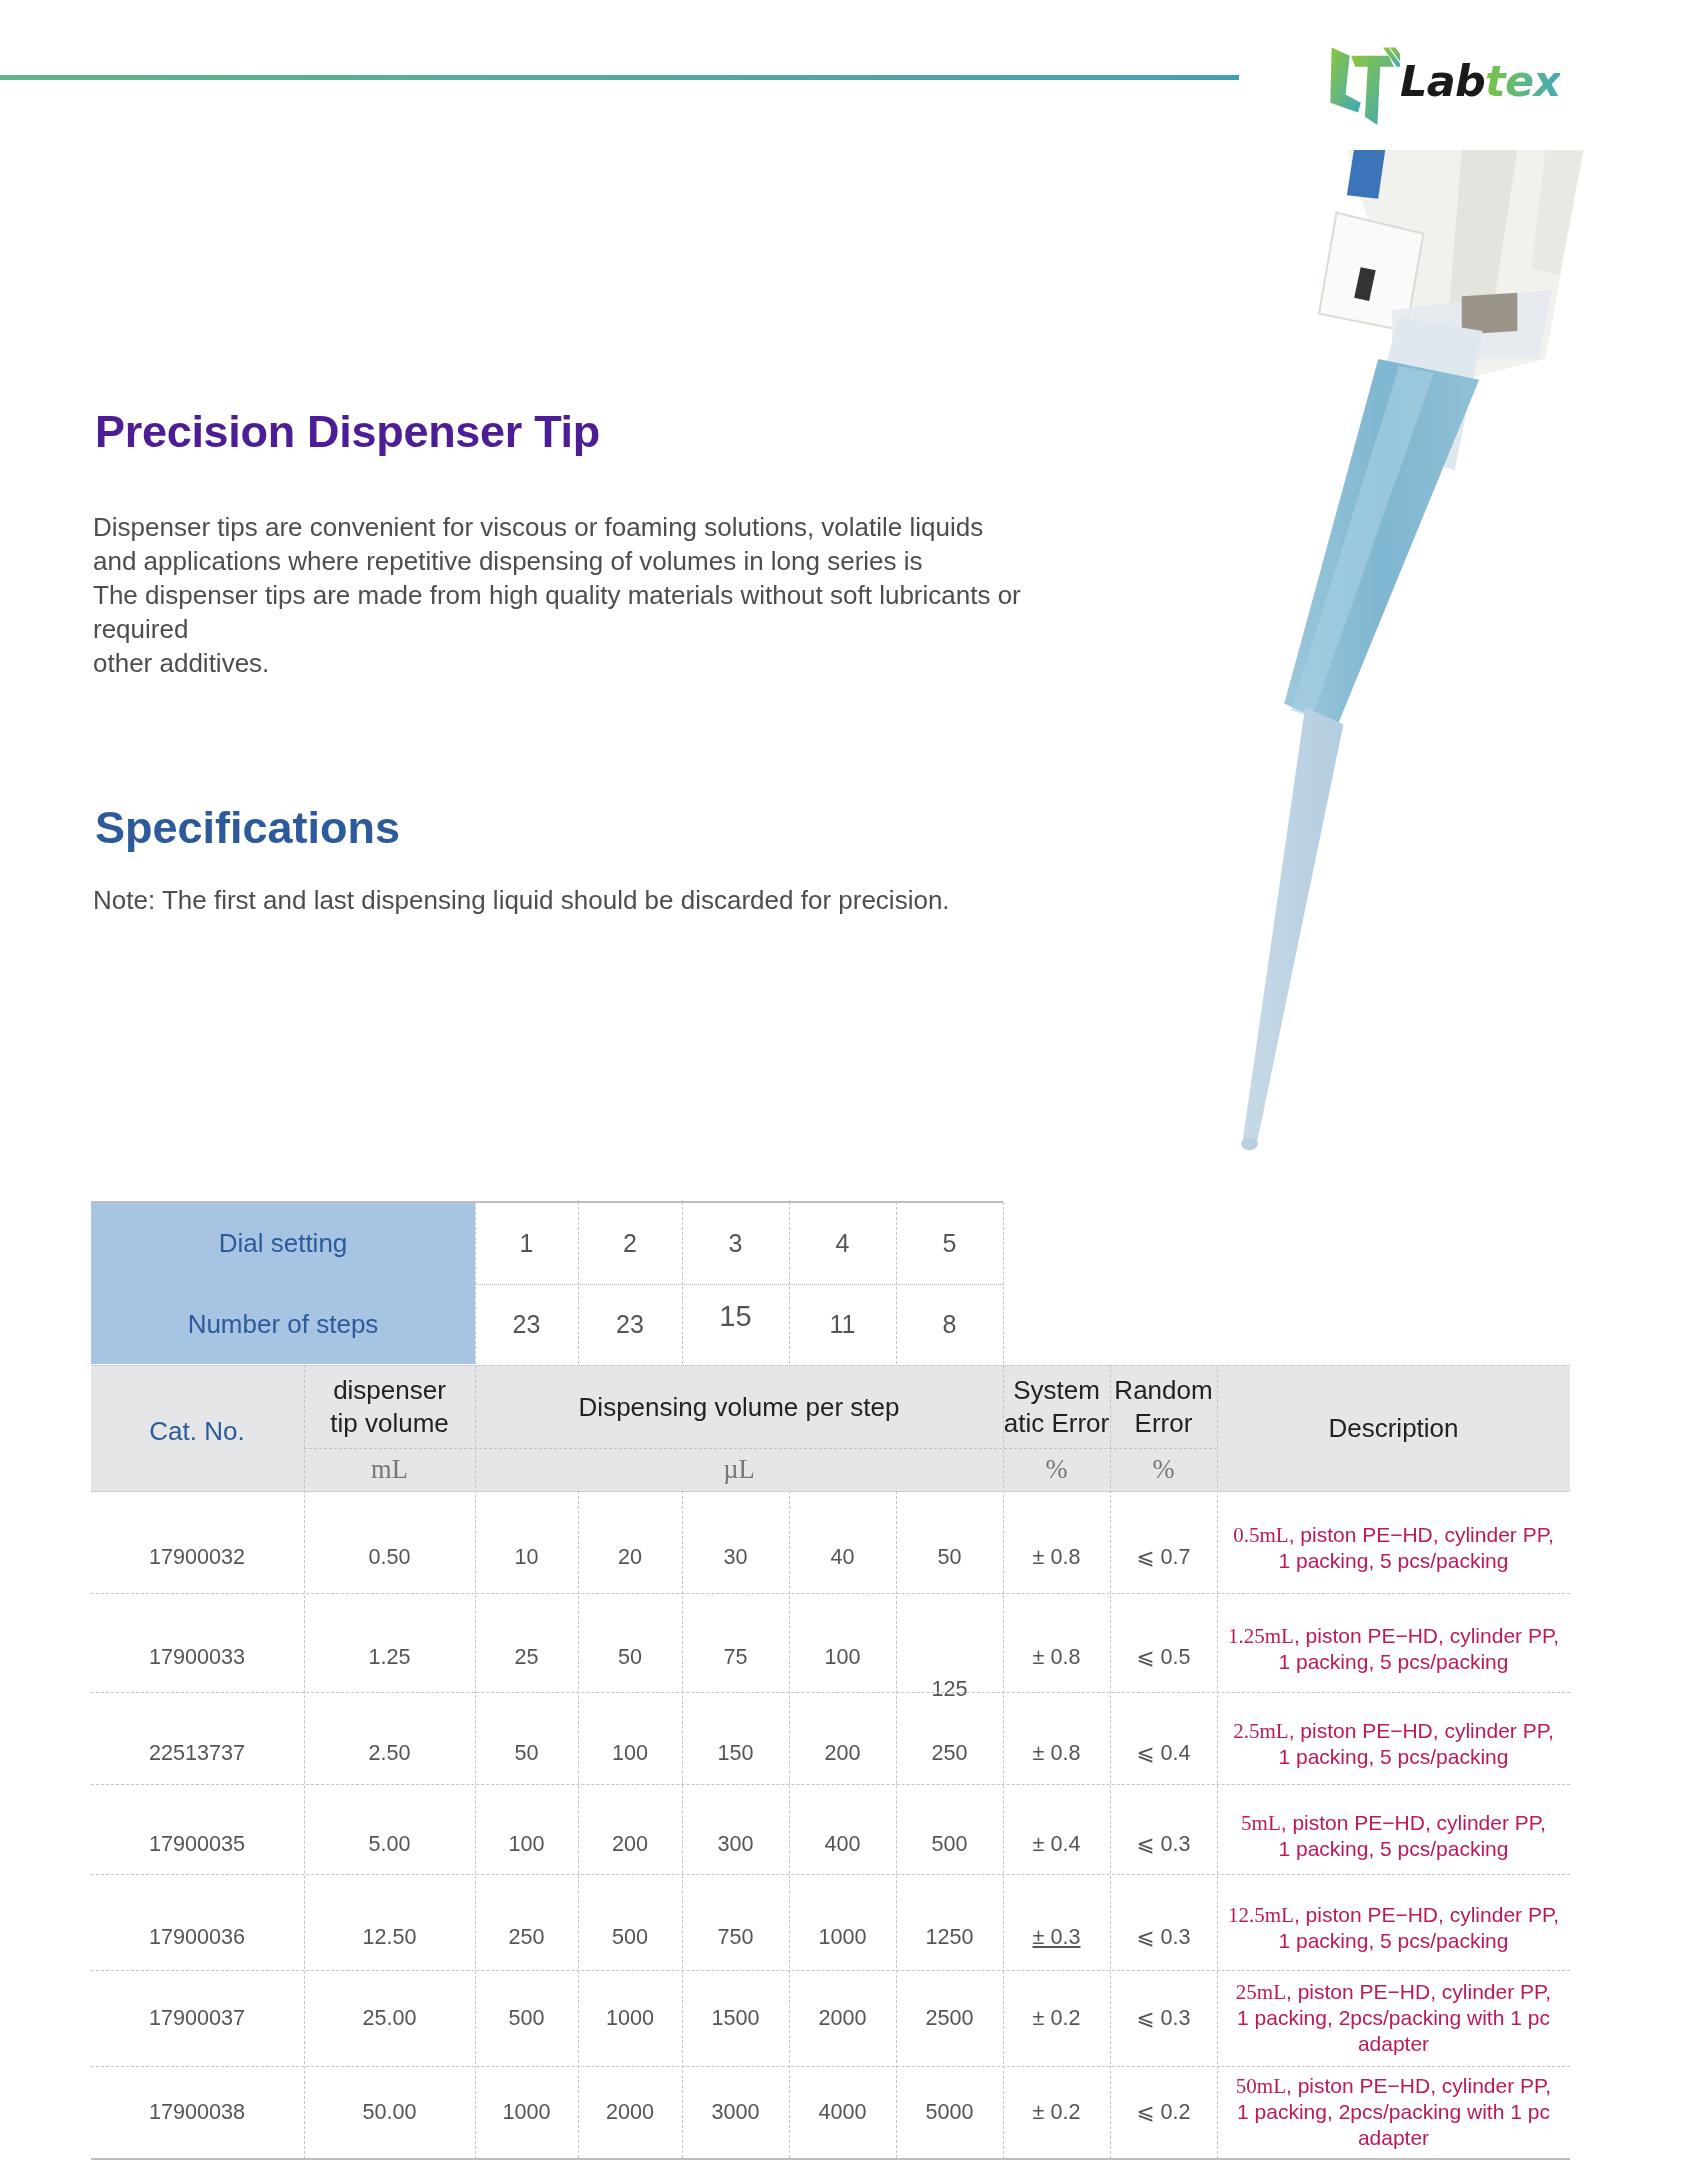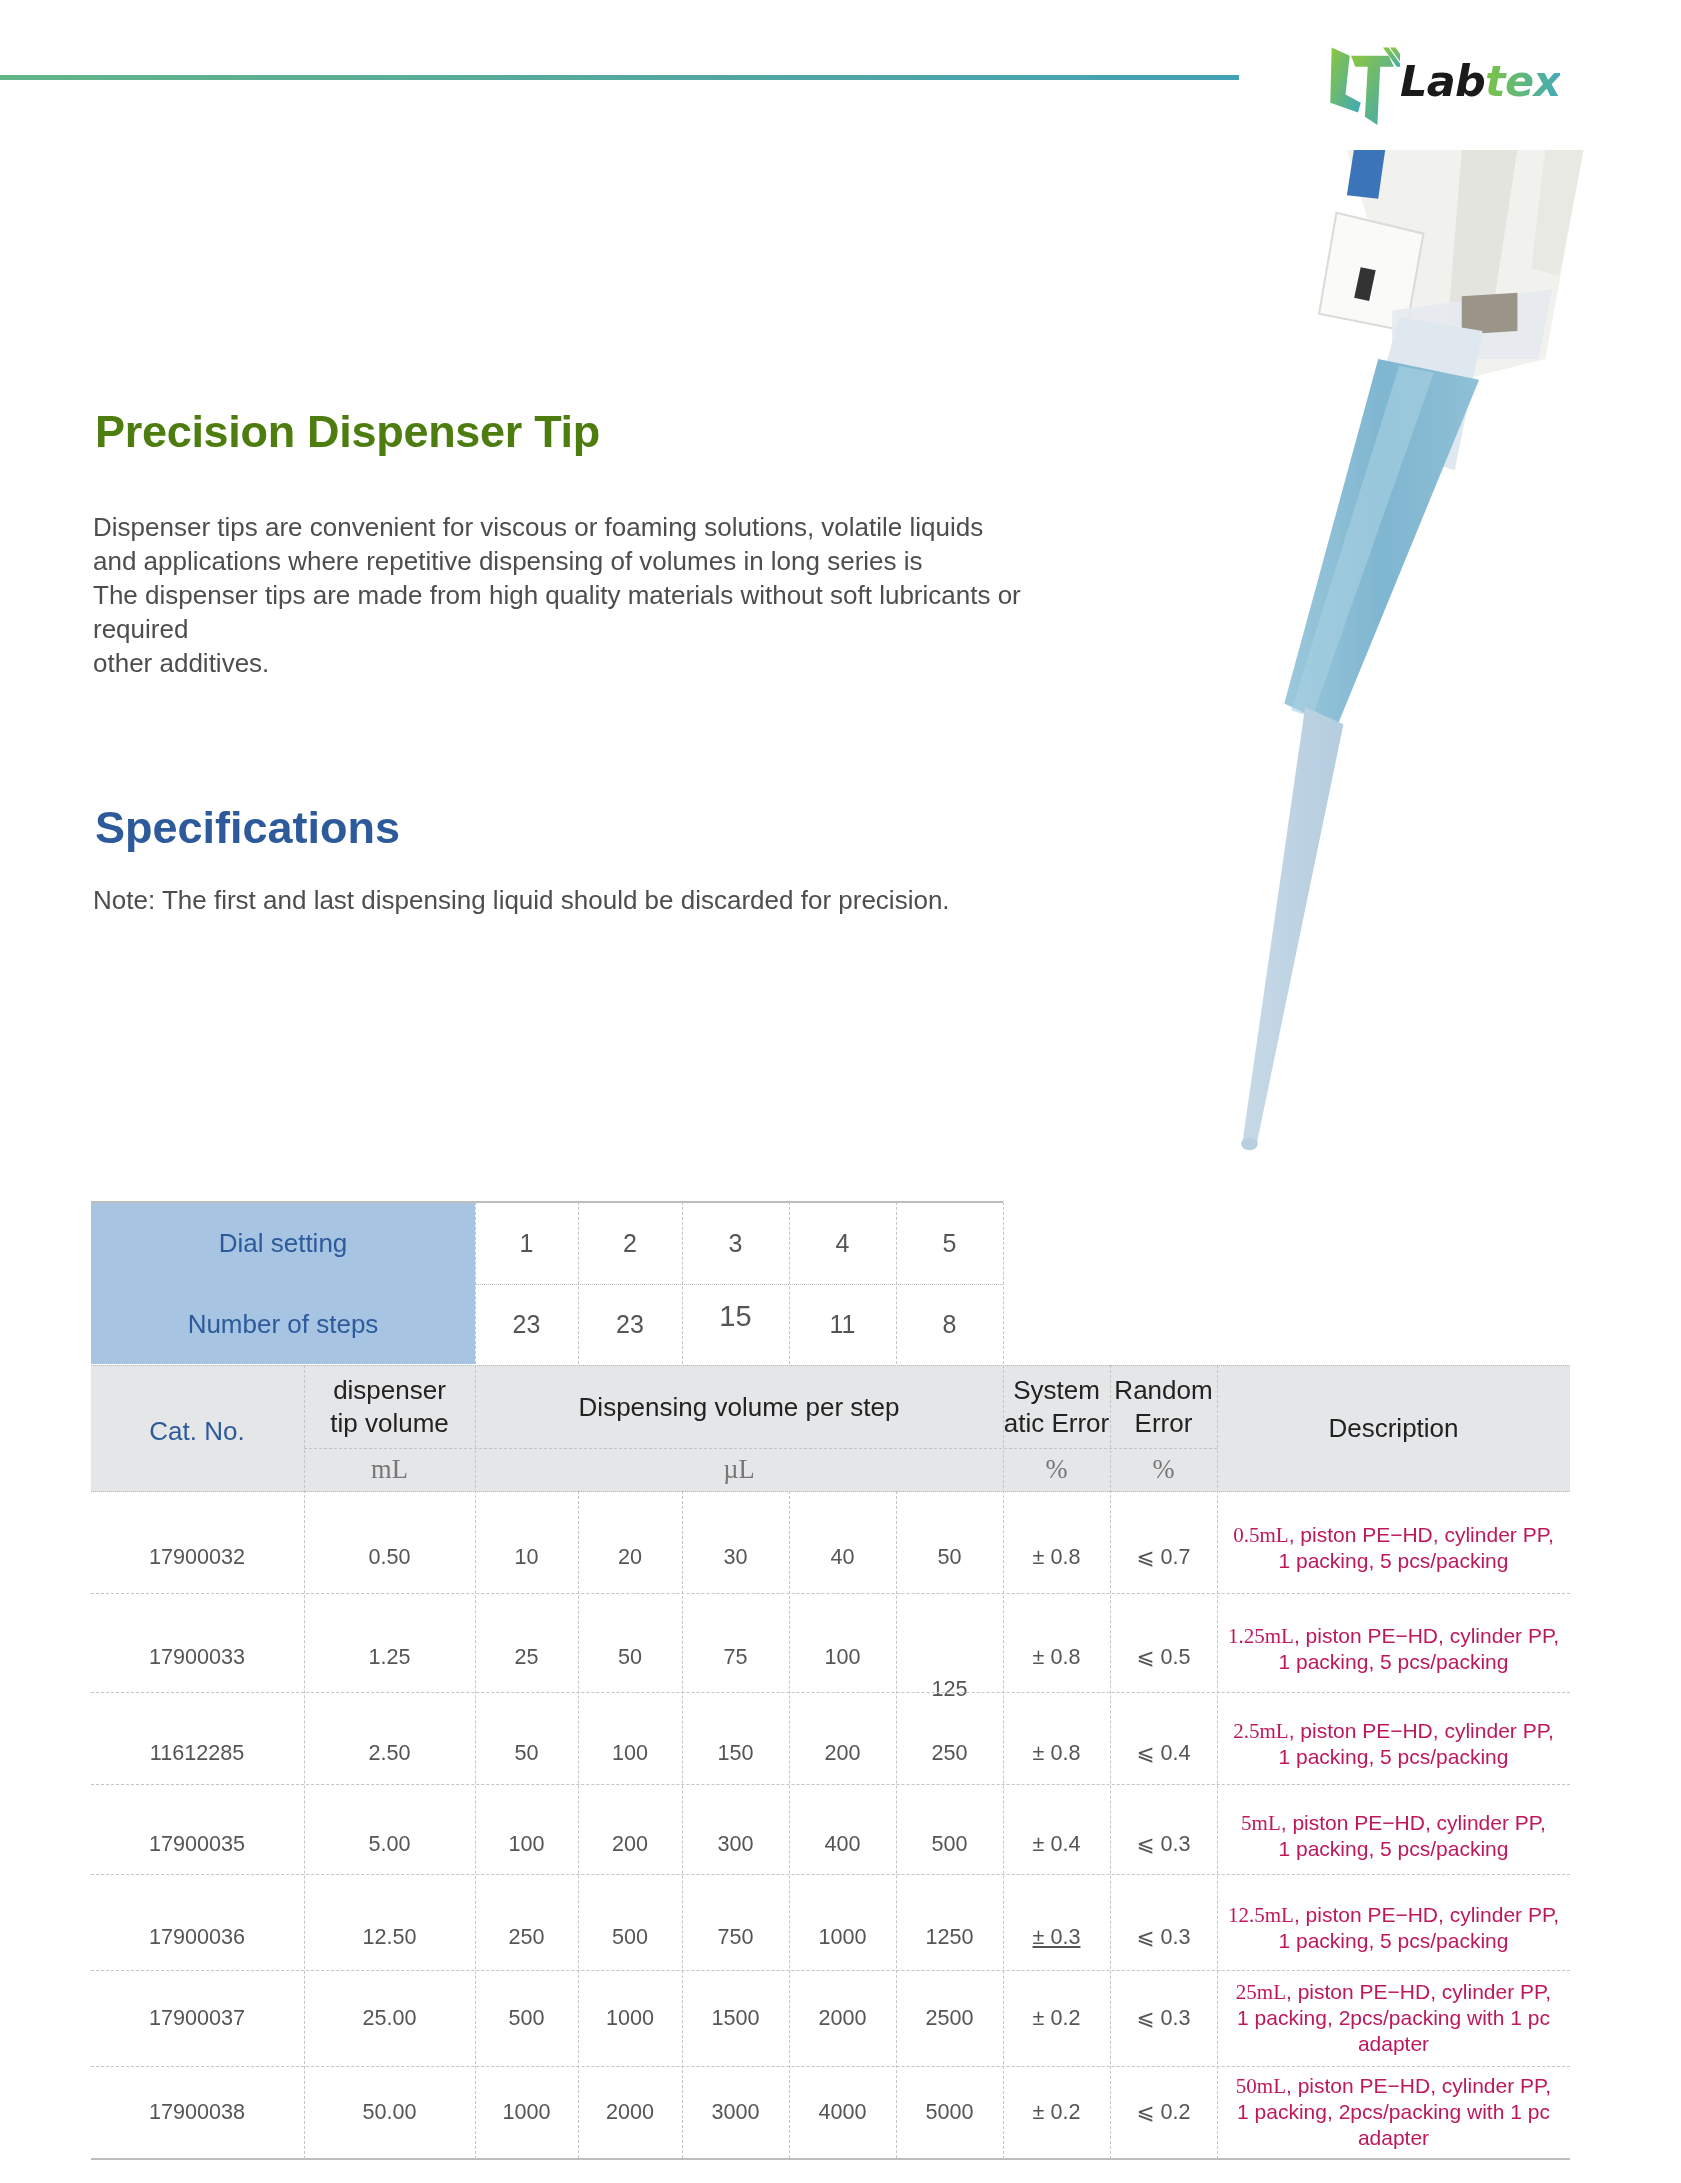--- a/index.html
+++ b/index.html
@@ -2,21 +2,21 @@
 <html style="font-size:11px"><head>
 <meta charset="utf-8">
 <style>
   html, body { margin:0; padding:0; background:#ffffff; }
   body { width:1681px; height:2183px; position:relative; overflow:hidden; font-family:"Liberation Sans", sans-serif; }
   .topline { position:absolute; left:0; top:75px; width:1239px; height:4.9px; background:linear-gradient(90deg,#62b587 0%,#55a89e 50%,#43a1b5 100%); }
   .logo { position:absolute; left:1316px; top:28px; width:258px; height:97px; }
   .logo-text { position:absolute; left:84px; top:32px; font-family:"DejaVu Sans", sans-serif; font-weight:bold; font-style:italic; font-size:43px; letter-spacing:-0.7px; line-height:1; }
   .logo-text .lab { color:#1a1a1a; }
   .logo-text .tex { background:linear-gradient(90deg,#7cc444,#44aab8); -webkit-background-clip:text; background-clip:text; color:transparent; }
-  .h1 { position:absolute; left:95px; top:409px; font-size:45px; font-weight:bold; color:#4d7c0f; line-height:1; letter-spacing:-0.3px; }
+  .h1 { position:absolute; left:95px; top:409px; font-size:45px; font-weight:bold; color:#4c1d95; line-height:1; letter-spacing:-0.3px; }
   .para { position:absolute; left:93px; top:510px; width:989px; font-size:26px; line-height:34px; color:#4d4d4d; }
   .h2 { position:absolute; left:95px; top:805px; font-size:45px; font-weight:bold; color:#2c5a9a; line-height:1; }
   .note { position:absolute; left:93px; top:883px; font-size:26px; color:#4d4d4d; line-height:34px; }
   .product { position:absolute; left:1072px; top:150px; width:515px; height:1072px; }
 
   .tbl { position:absolute; left:0; top:0; }
   .cell { position:absolute; box-sizing:border-box; display:flex; align-items:center; justify-content:center; text-align:center; color:#555; font-size:21.6px; }
   .blue { background:#a7c4e2; color:#2c5a9a; font-size:26px; }
   .gray { background:#e5e6e8; }
   .hdr { color:#222; font-size:26px; line-height:33px; }
@@ -152,21 +152,21 @@
     <div class="cell " style="left: 789px; top: 1593px; width: 107px; height: 99px; padding-top: 29px;">100</div>
     <div class="cell " style="left: 896px; top: 1593px; width: 107px; height: 99px; padding-top: 29px; margin-top: 32px;">125</div>
     <div class="cell " style="left: 1003px; top: 1593px; width: 107px; height: 99px; padding-top: 29px;">± 0.8</div>
     <div class="cell " style="left: 1110px; top: 1593px; width: 107px; height: 99px; padding-top: 29px;">⩽ 0.5</div>
     <div class="cell desc" style="left: 1217px; top: 1593px; width: 353px; height: 99px; padding-top: 12.5px;">
       <div>
         <div><span class="ml">1.25mL</span><span>, piston PE−HD, cylinder PP,</span></div>
         <div>1 packing, 5 pcs/packing</div>
       </div>
     </div>
-    <div class="cell " style="left: 91px; top: 1692px; width: 212px; height: 92px; padding-top: 29px;">11612285</div>
+    <div class="cell " style="left: 91px; top: 1692px; width: 212px; height: 92px; padding-top: 29px;">22513737</div>
     <div class="cell " style="left: 304px; top: 1692px; width: 171px; height: 92px; padding-top: 29px;">2.50</div>
     <div class="cell " style="left: 475px; top: 1692px; width: 103px; height: 92px; padding-top: 29px;">50</div>
     <div class="cell " style="left: 578px; top: 1692px; width: 104px; height: 92px; padding-top: 29px;">100</div>
     <div class="cell " style="left: 682px; top: 1692px; width: 107px; height: 92px; padding-top: 29px;">150</div>
     <div class="cell " style="left: 789px; top: 1692px; width: 107px; height: 92px; padding-top: 29px;">200</div>
     <div class="cell " style="left: 896px; top: 1692px; width: 107px; height: 92px; padding-top: 29px;">250</div>
     <div class="cell " style="left: 1003px; top: 1692px; width: 107px; height: 92px; padding-top: 29px;">± 0.8</div>
     <div class="cell " style="left: 1110px; top: 1692px; width: 107px; height: 92px; padding-top: 29px;">⩽ 0.4</div>
     <div class="cell desc" style="left: 1217px; top: 1692px; width: 353px; height: 92px; padding-top: 12.5px;">
       <div>

